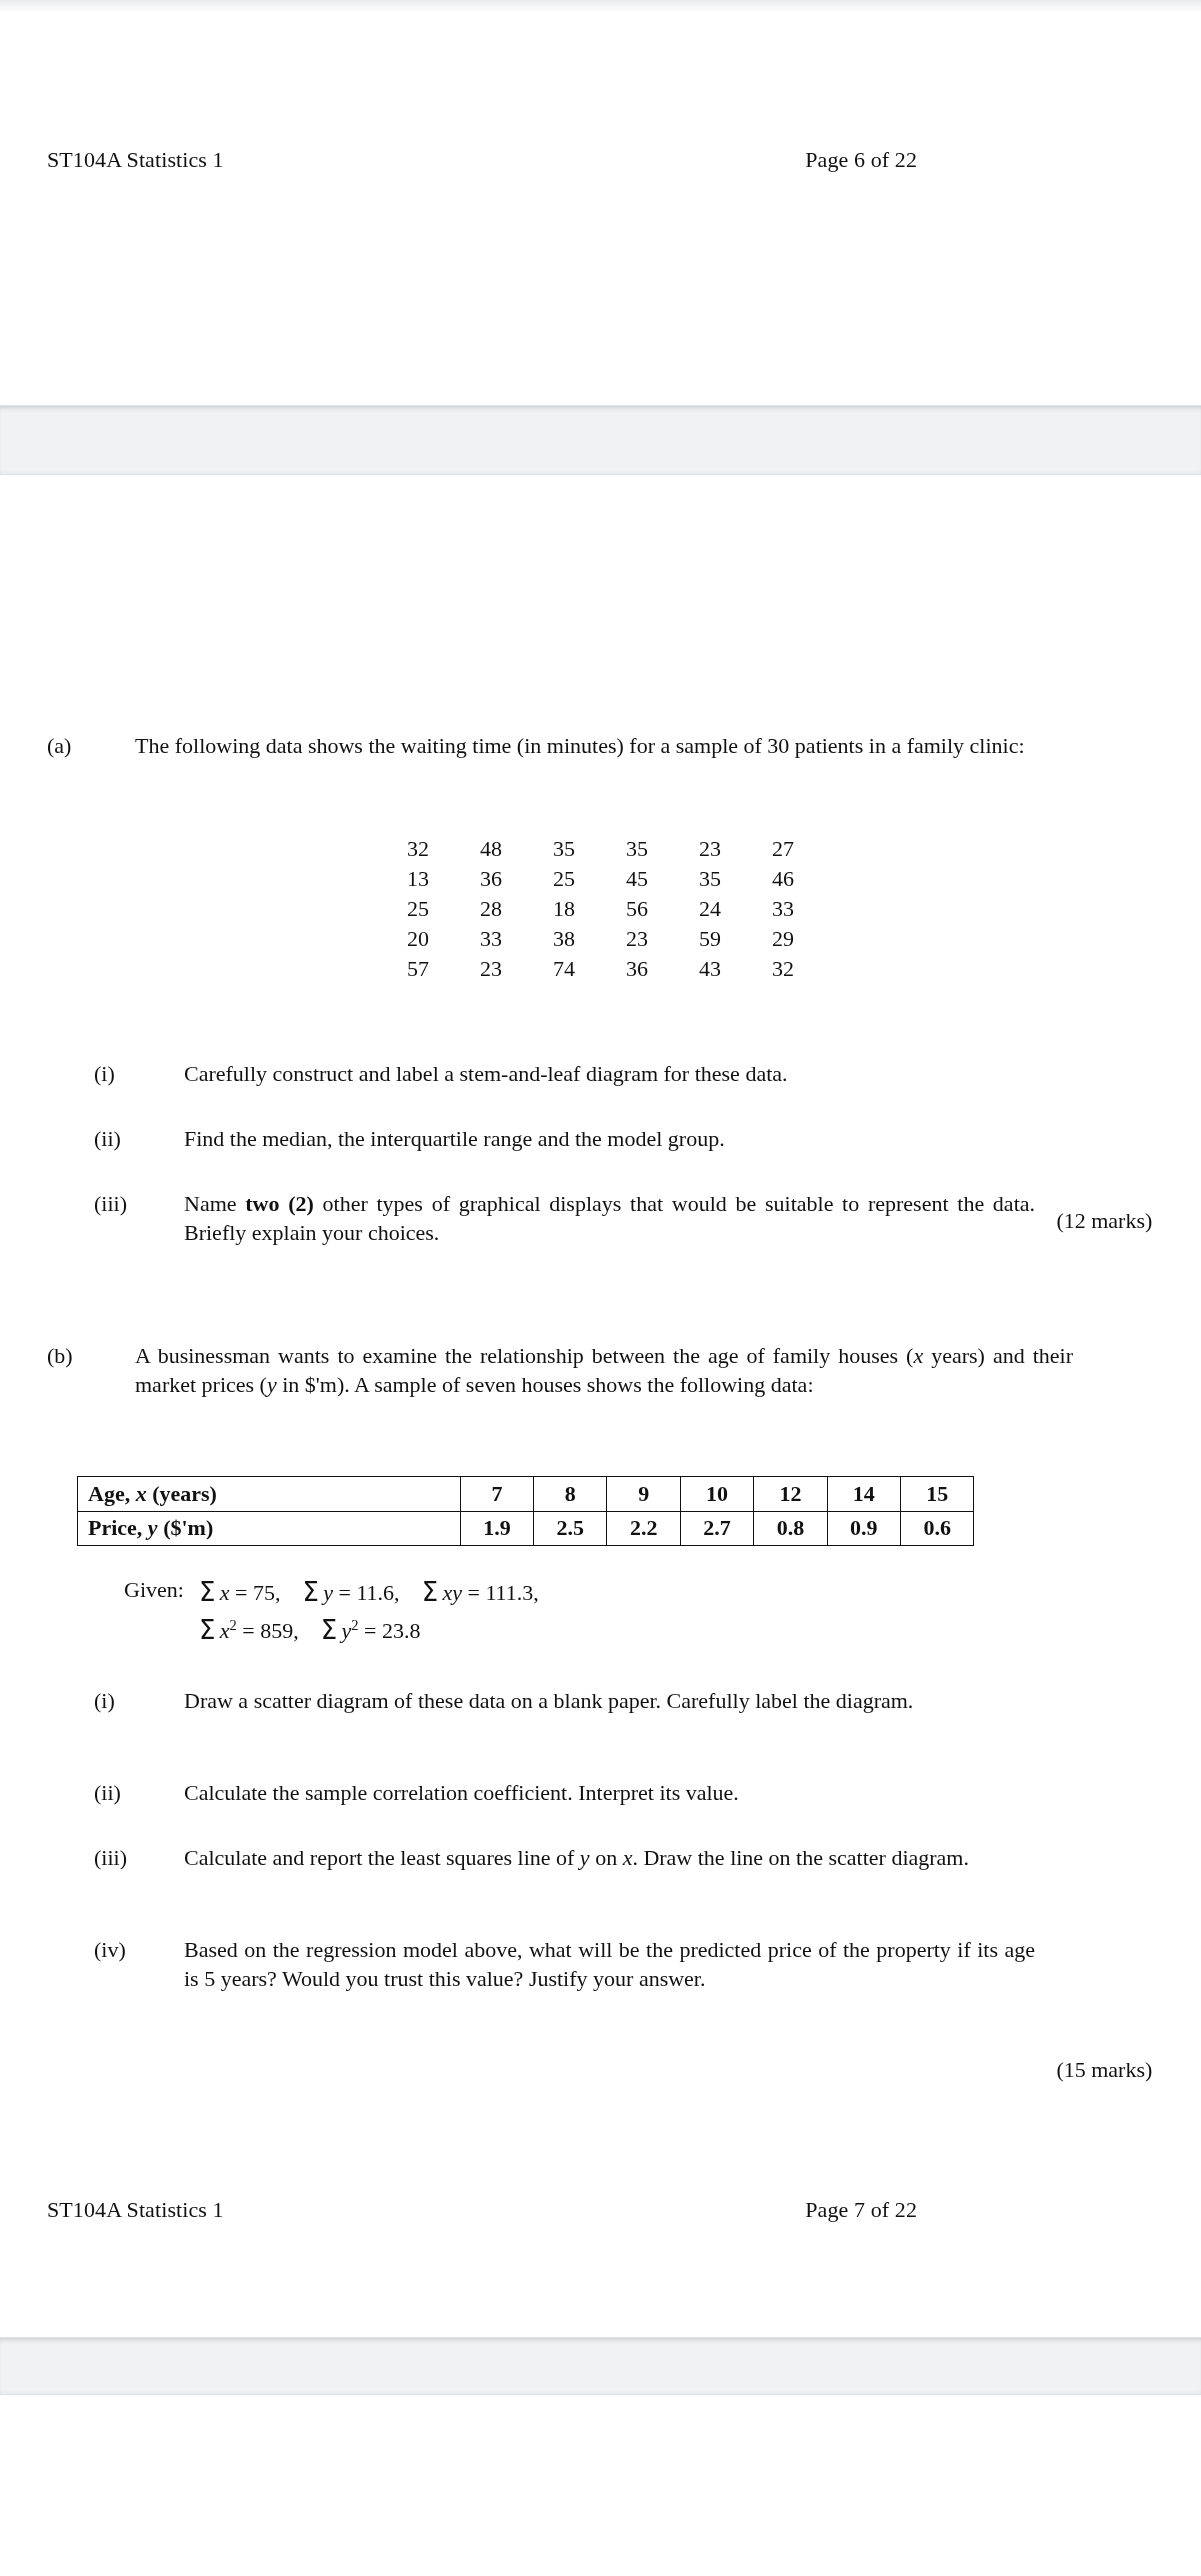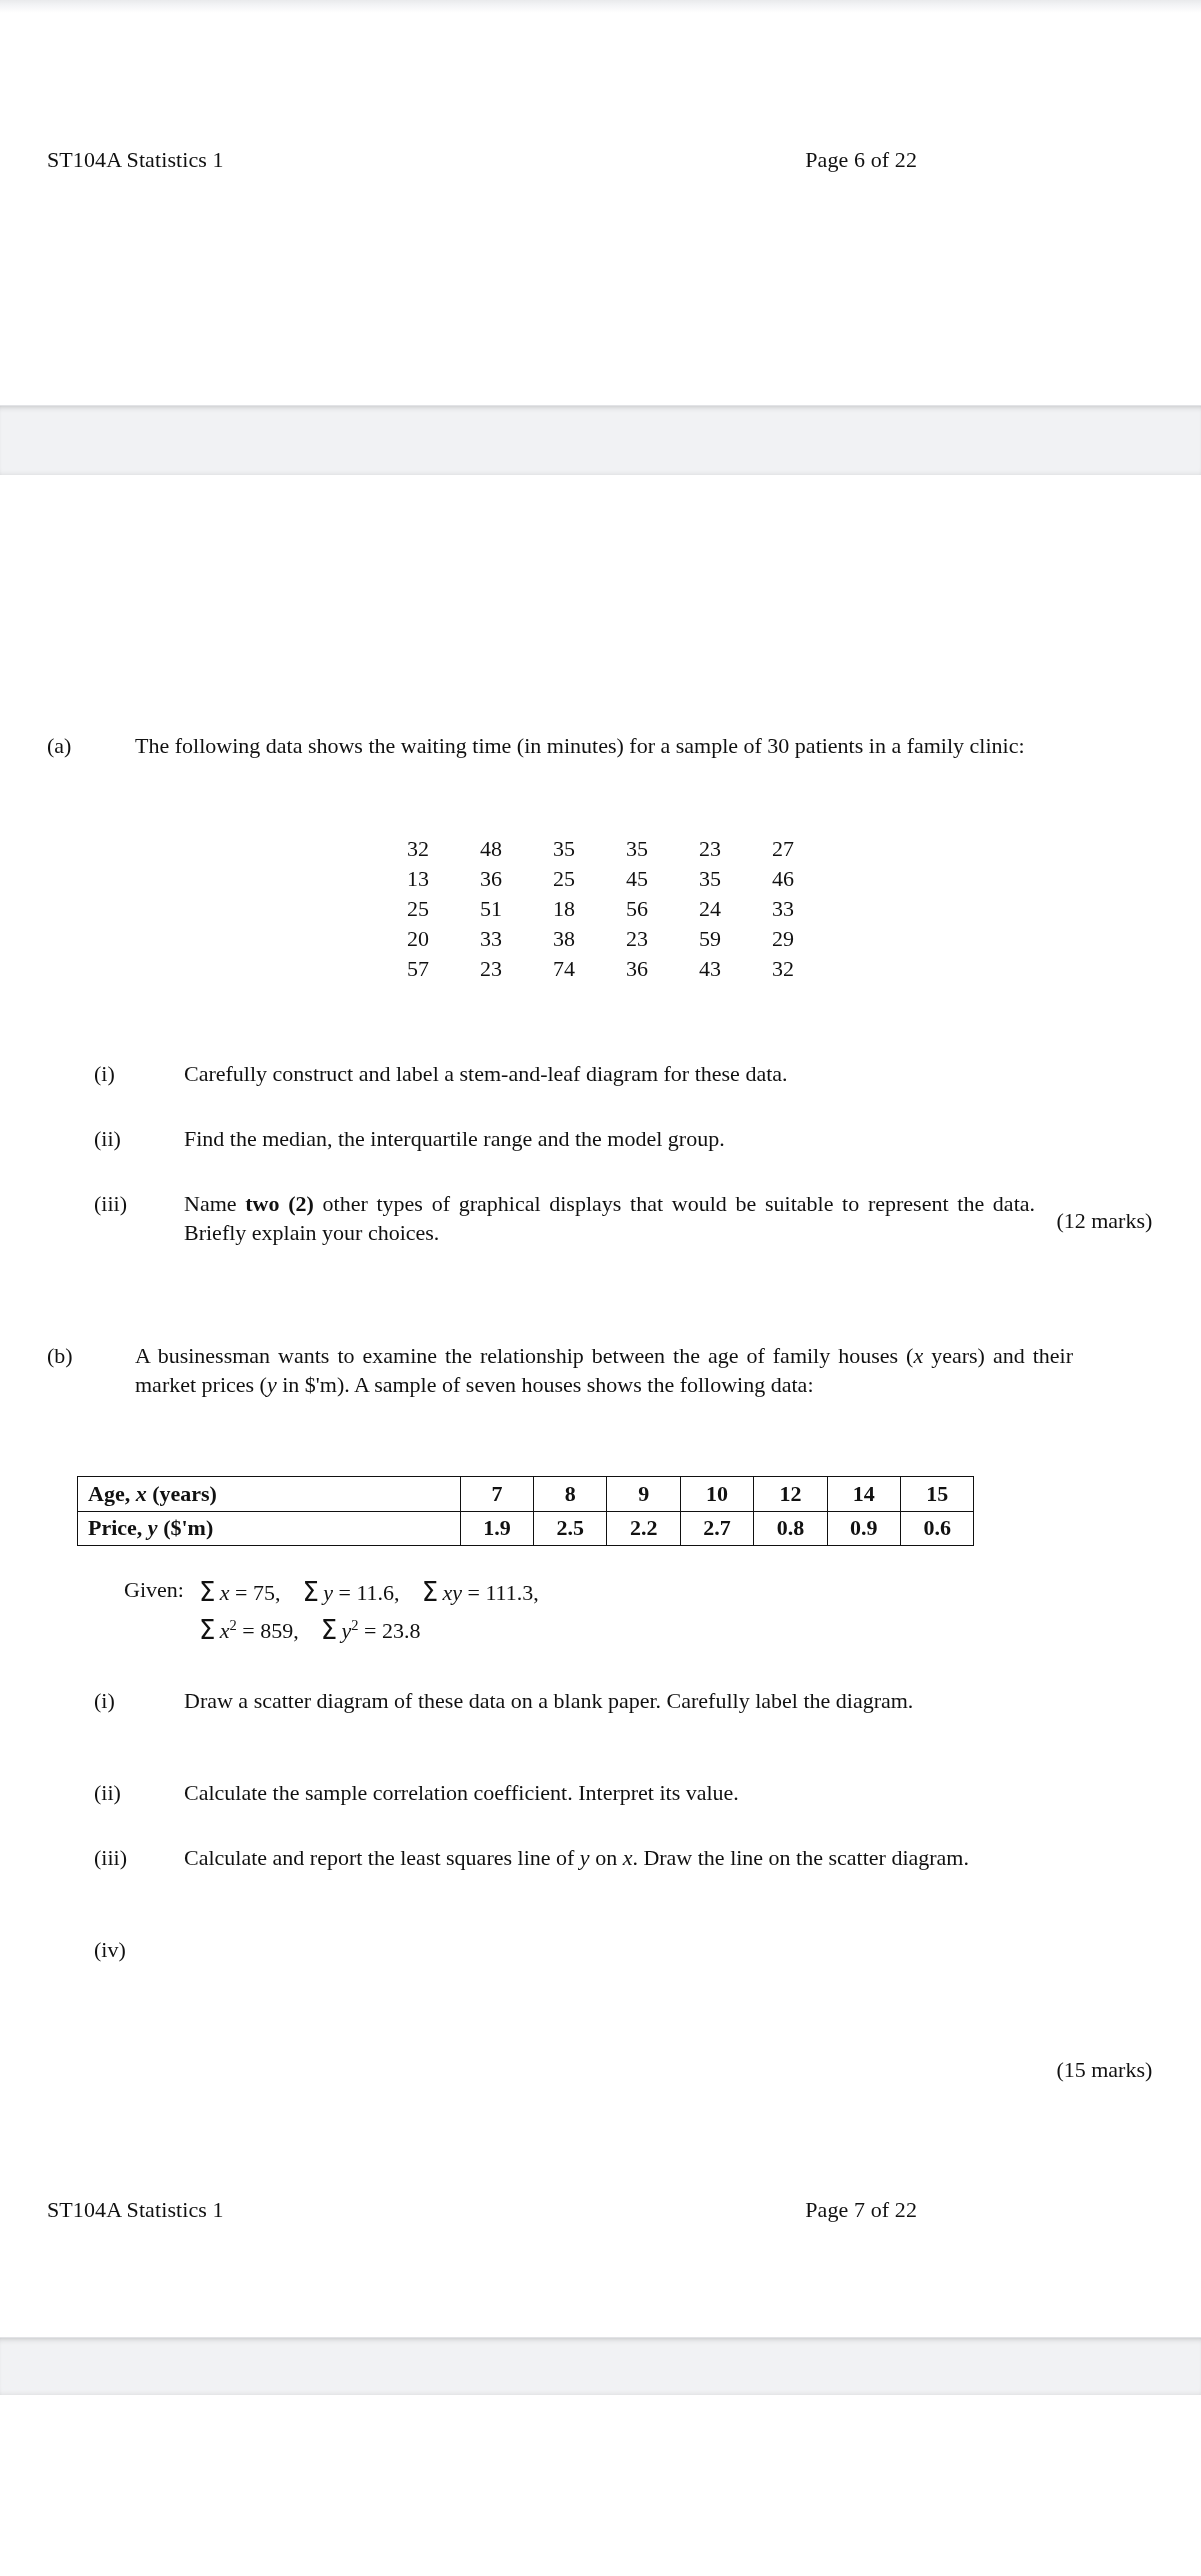--- a/index.html
+++ b/index.html
@@ -221,21 +221,21 @@
         <span class="cell">27</span>
 
         <span class="cell">13</span>
         <span class="cell">36</span>
         <span class="cell">25</span>
         <span class="cell">45</span>
         <span class="cell">35</span>
         <span class="cell">46</span>
 
         <span class="cell">25</span>
-        <span class="cell">51</span>
+        <span class="cell">28</span>
         <span class="cell">18</span>
         <span class="cell">56</span>
         <span class="cell">24</span>
         <span class="cell">33</span>
 
         <span class="cell">20</span>
         <span class="cell">33</span>
         <span class="cell">38</span>
         <span class="cell">23</span>
         <span class="cell">59</span>
@@ -340,20 +340,21 @@
     <div class="sheet" style="top:1368px;">
       <div class="sub" style="padding-left:47px;">
         <span class="sub-label">(iii)</span>
         <div class="sub-body"><span>Calculate and report the least squares line of </span><i class="v">y</i><span> on </span><i class="v">x</i><span>. Draw the line on the scatter diagram.</span></div>
       </div>
     </div>
 
     <div class="sheet" style="top:1460px;">
       <div class="sub" style="padding-left:47px;">
         <span class="sub-label">(iv)</span>
+        <div class="sub-body">Based on the regression model above, what will be the predicted price of the property if its age is 5 years? Would you trust this value? Justify your answer.</div>
       </div>
     </div>
 
     <div class="sheet" style="top:1581px;">
       <div class="marks">(15 marks)</div>
     </div>
 
     <div class="running-row" style="top:1722px;">
       <span class="rh-left">ST104A Statistics 1</span>
       <span class="rh-right">Page 7 of 22</span>

